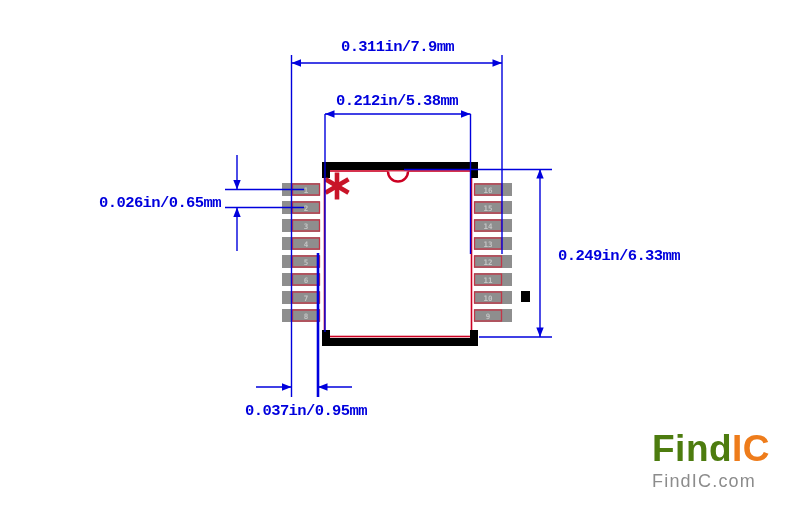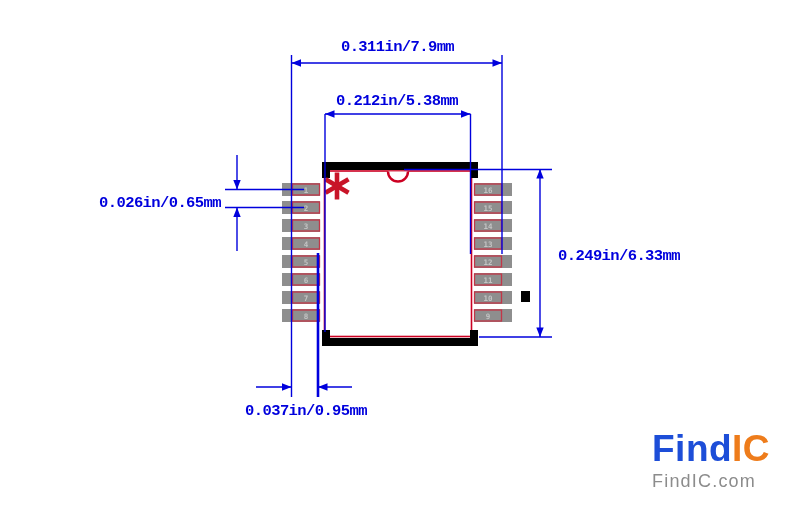--- a/index.html
+++ b/index.html
@@ -19,21 +19,21 @@
   .bl { stroke:#0000dd; stroke-width:1.4; fill:none; }
   .blthick { stroke:#0000dd; stroke-width:2.6; fill:none; }
   .arr { fill:#0000dd; stroke:none; }
   .pinrect { fill:none; stroke:#c23648; stroke-width:1.3; }
   .pad { fill:#8e8e8e; stroke:none; }
   .logo { position:absolute; left:652px; top:428px; width:148px; text-align:left; }
   .logo-main {
     font-size:37px; font-weight:bold; letter-spacing:0.5px; line-height:42px;
     font-family:"Liberation Sans",sans-serif; white-space:nowrap;
   }
-  .logo-find { color:#1d4ed8; }
+  .logo-find { color:#4d7c0f; }
   .logo-ic   { color:#ee7c1b;text-align:center; }
   .logo-domain {
     font-size:18px; color:#8c8c8c; letter-spacing:1.2px; line-height:23px;
     font-family:"Liberation Sans",sans-serif; white-space:nowrap;
   }
 </style>
 </head>
 <body>
 
 <div class="stage">

